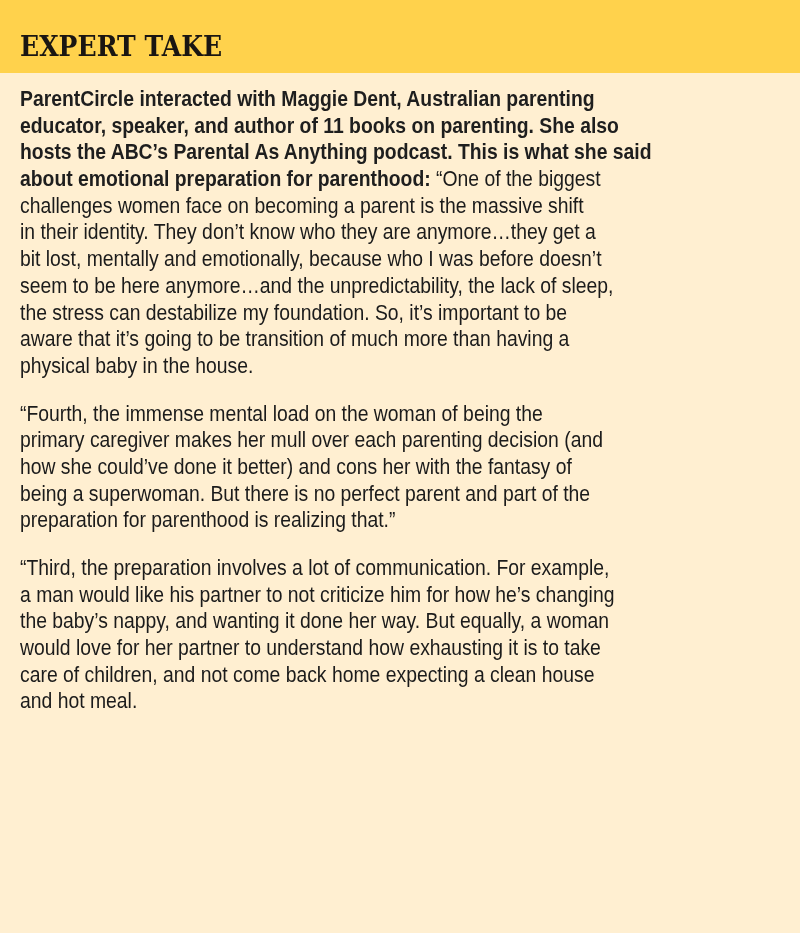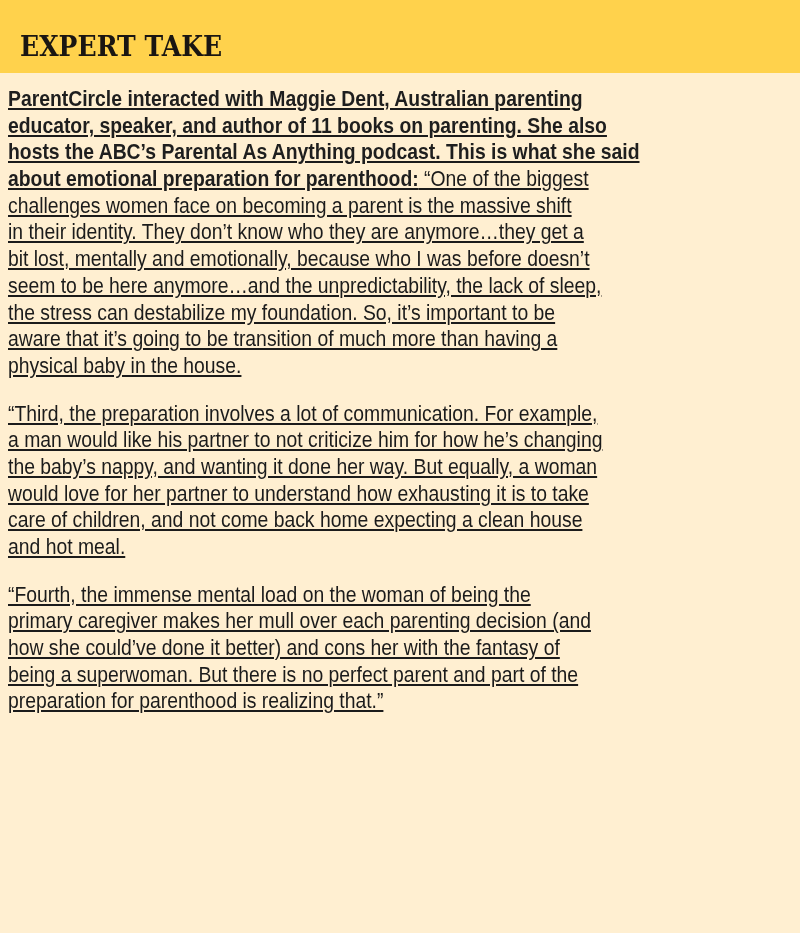--- a/index.html
+++ b/index.html
@@ -37,24 +37,23 @@
       font-size: 27px;
       line-height: 32px;
       letter-spacing: 0px;
       color: #1a1612;
       white-space: nowrap;
       transform-origin: left top;
       transform: scaleX(0.93);
     }
     .body {
       position: absolute;
-      left: 8px;
+      left: 20px;
       top: 86px;
       width: 780px;
-      text-decoration: underline;
     }
     .para {
       margin: 0 0 21px 0;
     }
     .line {
       display: block;
       height: 26.7px;
       line-height: 26.7px;
       font-family: "Liberation Sans", sans-serif;
       font-size: 22.5px;
@@ -87,30 +86,30 @@
       <span class="line">in their identity. They don’t know who they are anymore…they get a</span>
       <span class="line">bit lost, mentally and emotionally, because who I was before doesn’t</span>
       <span class="line">seem to be here anymore…and the unpredictability, the lack of sleep,</span>
       <span class="line">the stress can destabilize my foundation. So, it’s important to be</span>
       <span class="line">aware that it’s going to be transition of much more than having a</span>
       <span class="line">physical baby in the house.</span>
     </div>
 
 
     <div class="para">
+      <span class="line">“Fourth, the immense mental load on the woman of being the</span>
+      <span class="line">primary caregiver makes her mull over each parenting decision (and</span>
+      <span class="line">how she could’ve done it better) and cons her with the fantasy of</span>
+      <span class="line">being a superwoman. But there is no perfect parent and part of the</span>
+      <span class="line">preparation for parenthood is realizing that.”</span>
+    </div>
+
+    <div class="para">
       <span class="line">“Third, the preparation involves a lot of communication. For example,</span>
       <span class="line">a man would like his partner to not criticize him for how he’s changing</span>
       <span class="line">the baby’s nappy, and wanting it done her way. But equally, a woman</span>
       <span class="line">would love for her partner to understand how exhausting it is to take</span>
       <span class="line">care of children, and not come back home expecting a clean house</span>
       <span class="line">and hot meal.</span>
     </div>
 
-    <div class="para">
-      <span class="line">“Fourth, the immense mental load on the woman of being the</span>
-      <span class="line">primary caregiver makes her mull over each parenting decision (and</span>
-      <span class="line">how she could’ve done it better) and cons her with the fantasy of</span>
-      <span class="line">being a superwoman. But there is no perfect parent and part of the</span>
-      <span class="line">preparation for parenthood is realizing that.”</span>
-    </div>
-
   </div>
 </div>
 
 </body></html>

